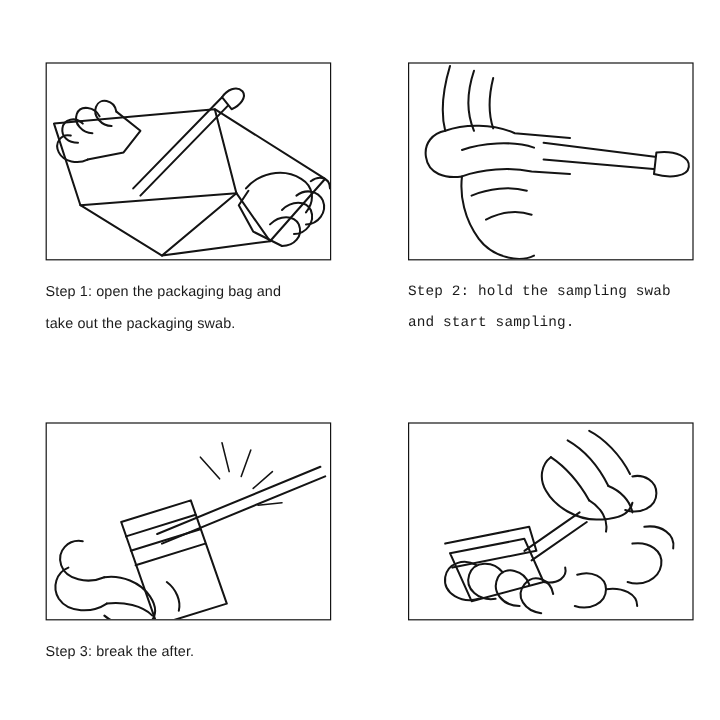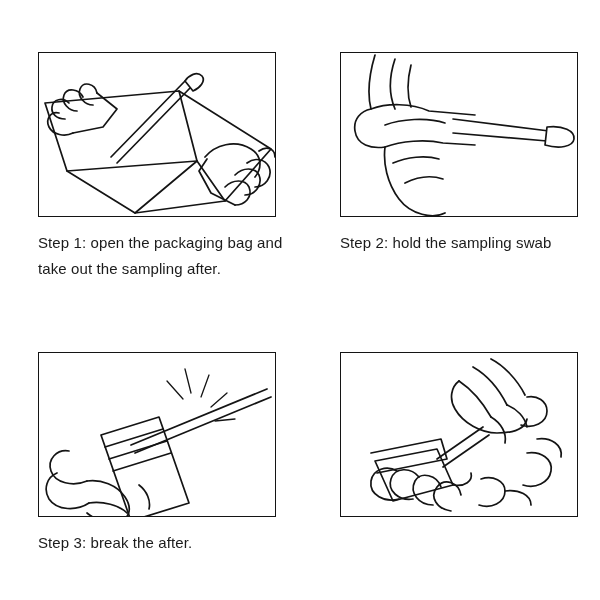--- a/index.html
+++ b/index.html
@@ -51,27 +51,28 @@
   .panel svg {
     display: block;
     width: 100%;
     height: 100%;
   }
   .caption {
     position: absolute;
     left: 38px;
     top: 230px;
     width: 252px;
-    font-size: 15px;
+    font-size: 12px;
     line-height: 26px;
     color: #1b1b1b;
     letter-spacing: 0.1px;
   }
   .cell.right .caption {
     left: 40px;
+    font-family: Liberation Mono, monospace;
   }
   .caption .line {
     display: block;
     white-space: nowrap;
   }
   
   .stroke {
     fill: none;
     stroke: #141414;
     stroke-width: 1.7;
@@ -122,21 +123,21 @@
           <path class="stroke" d="M208 110 C216 104 226 106 230 114 C234 124 226 134 216 134"></path>
           <path class="stroke" d="M196 122 C204 114 216 114 220 122 C224 132 216 142 206 142"></path>
           <path class="stroke" d="M186 134 C194 126 206 126 210 134 C214 144 206 152 196 152"></path>
           <path class="stroke" d="M220 98 C228 92 236 96 236 104"></path>
           <path class="stroke" d="M166 104 C176 92 196 86 212 96 C222 102 224 114 216 124"></path>
           <path class="stroke" d="M168 106 L160 118 L172 140 L196 152"></path>
         </svg>
       </div>
       <div class="caption">
         <span class="line">Step 1: open the packaging bag and</span>
-        <span class="line">take out the sampling after.</span>
+        <span class="line">take out the packaging swab.</span>
       </div>
     </div>
 
     <div class="cell right">
       <div class="panel">
         <svg viewBox="0 0 236 163" xmlns="http://www.w3.org/2000/svg">
 
           <path class="stroke" d="M34 2 C28 22 26 40 30 56 C20 58 12 66 14 78 C16 92 30 96 44 94 C42 110 46 130 58 146 C70 162 92 166 104 160"></path>
           <path class="stroke" d="M54 6 C48 24 48 42 54 56"></path>
           <path class="stroke" d="M70 12 C66 28 66 42 70 54"></path>
@@ -148,20 +149,21 @@
           <path class="stroke" d="M64 130 C76 124 90 122 102 126"></path>
 
           <path class="stroke" d="M112 66 L208 78"></path>
           <path class="stroke" d="M112 80 L206 88"></path>
 
           <path class="fill-white" d="M206 74 C222 72 234 78 233 86 C232 94 218 96 204 92 Z"></path>
         </svg>
       </div>
       <div class="caption">
         <span class="line">Step 2: hold the sampling swab</span>
+        <span class="line">and start sampling.</span>
       </div>
     </div>
 
     <div class="cell left">
       <div class="panel">
         <svg viewBox="0 0 236 163" xmlns="http://www.w3.org/2000/svg">
 
           <path class="stroke-thin" d="M146 16 L152 40"></path>
           <path class="stroke-thin" d="M170 22 L162 44"></path>
           <path class="stroke-thin" d="M188 40 L172 54"></path>

